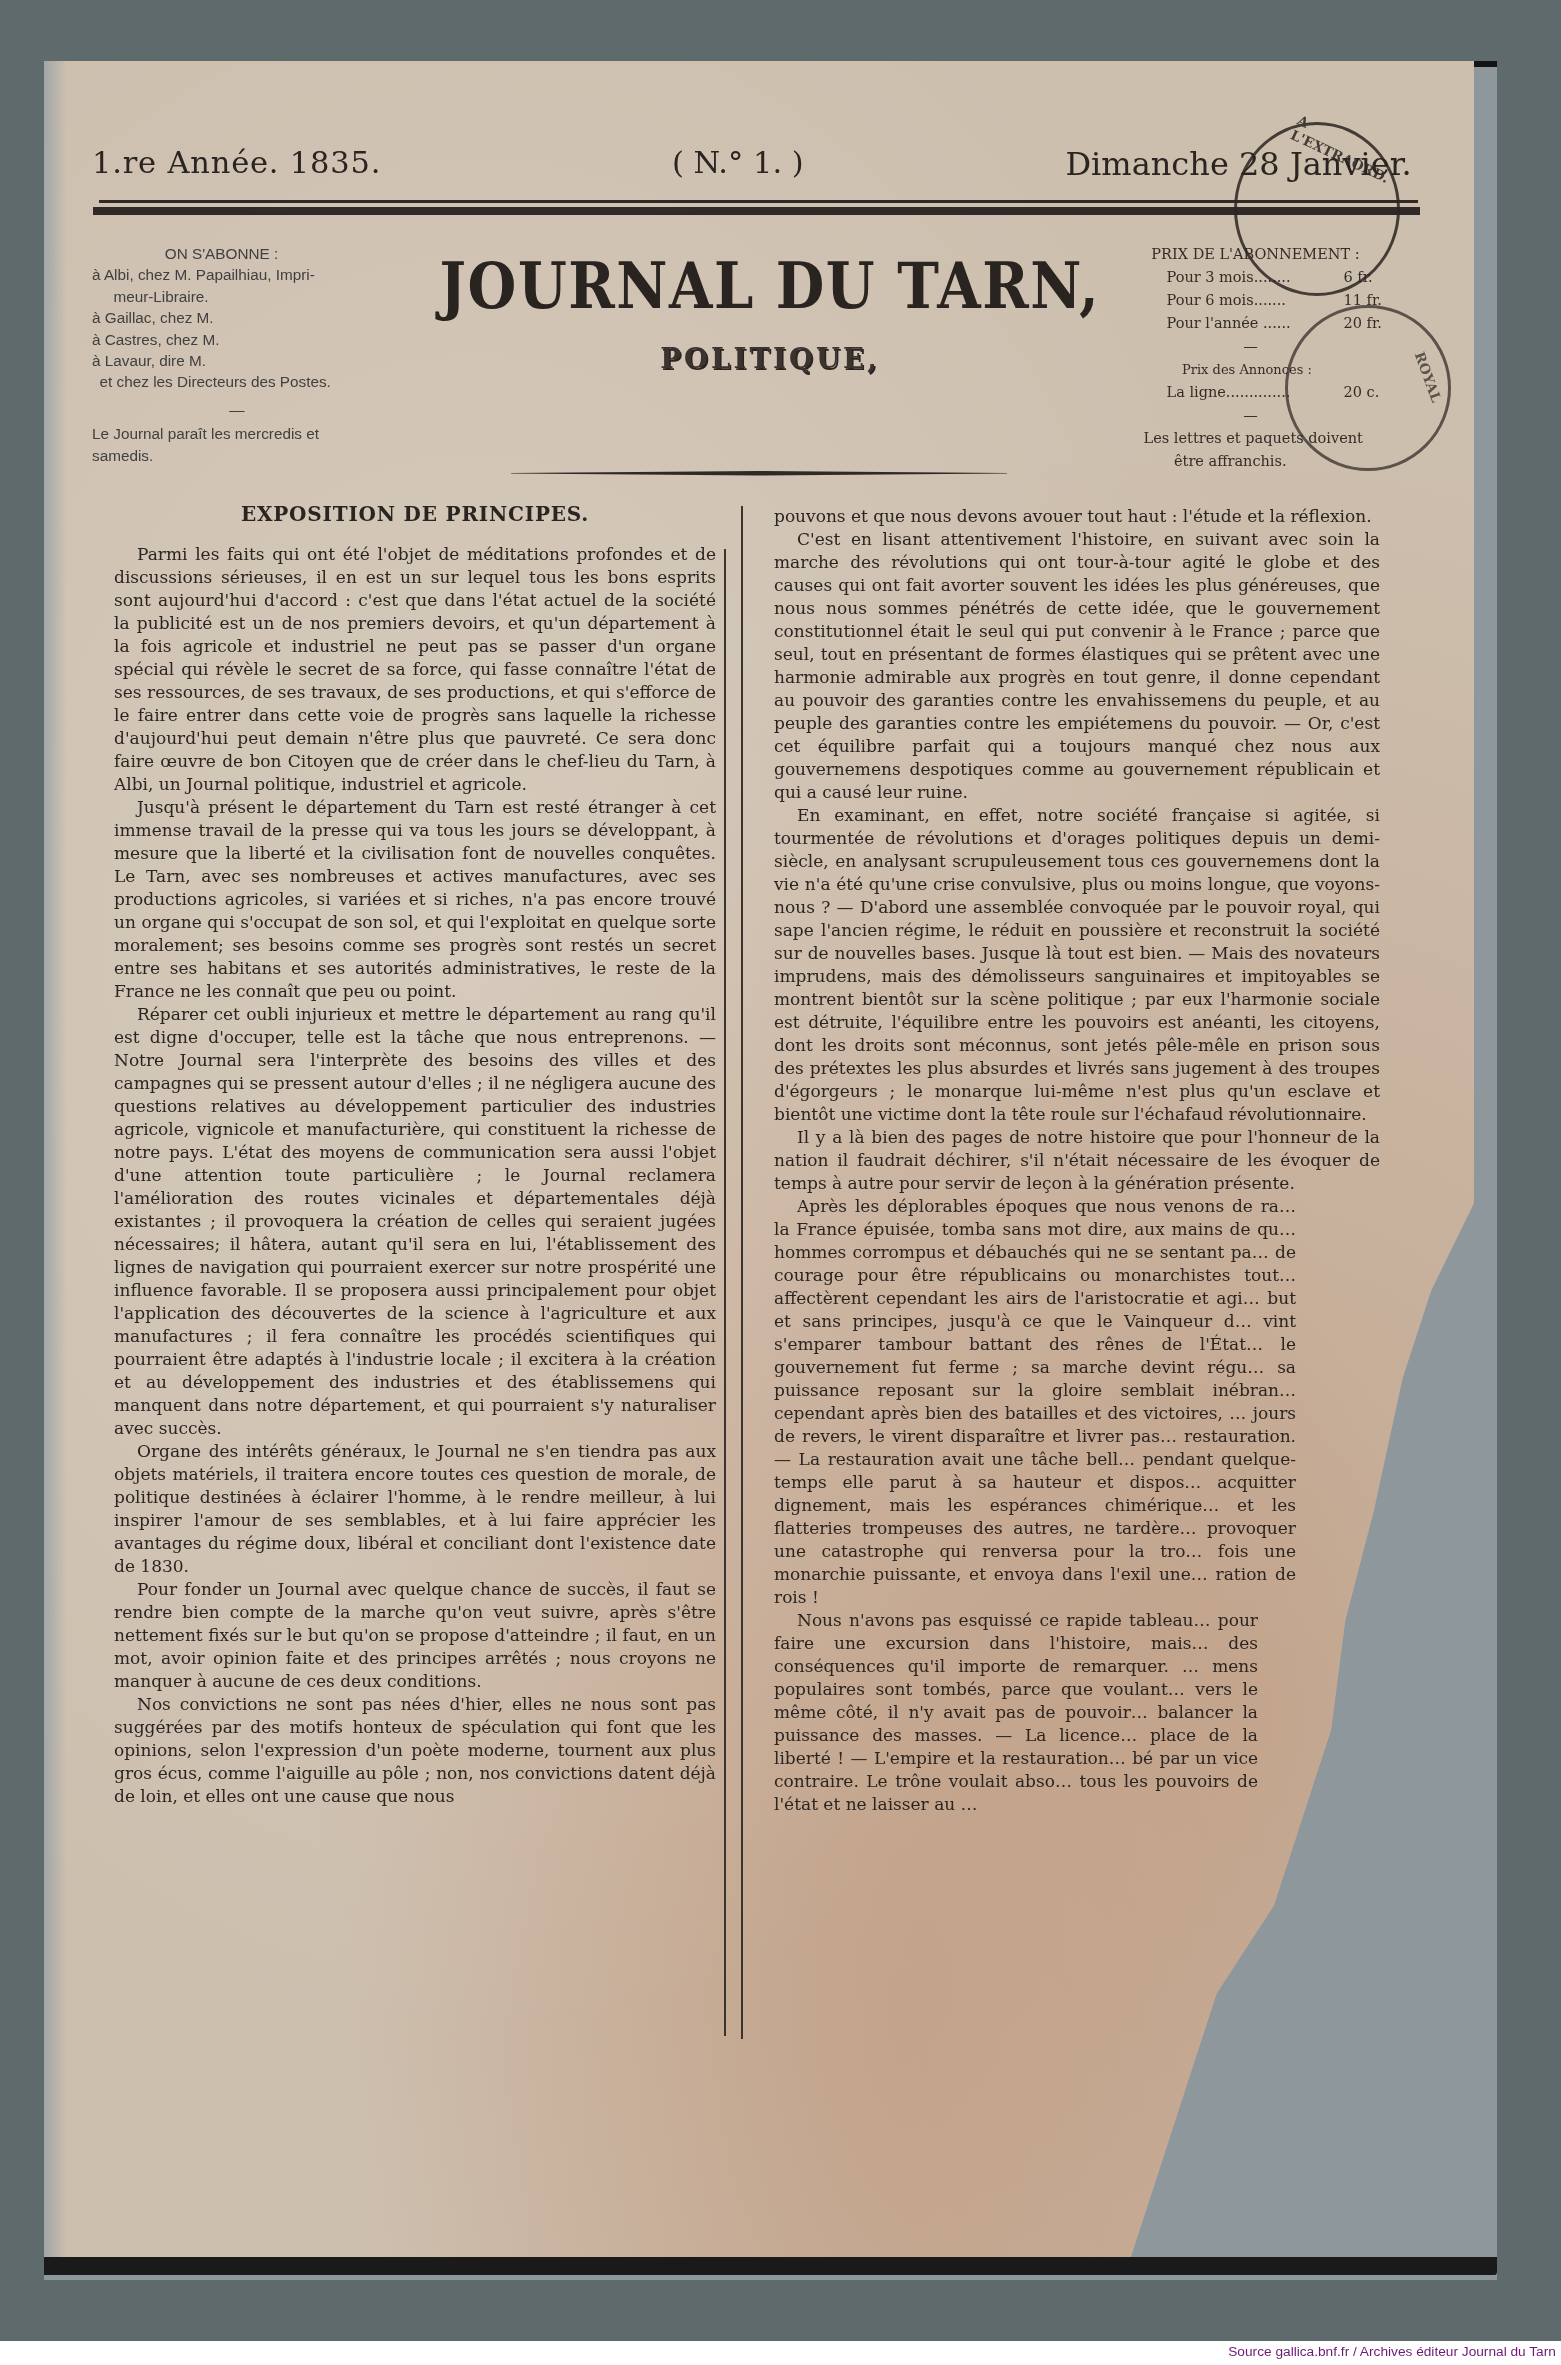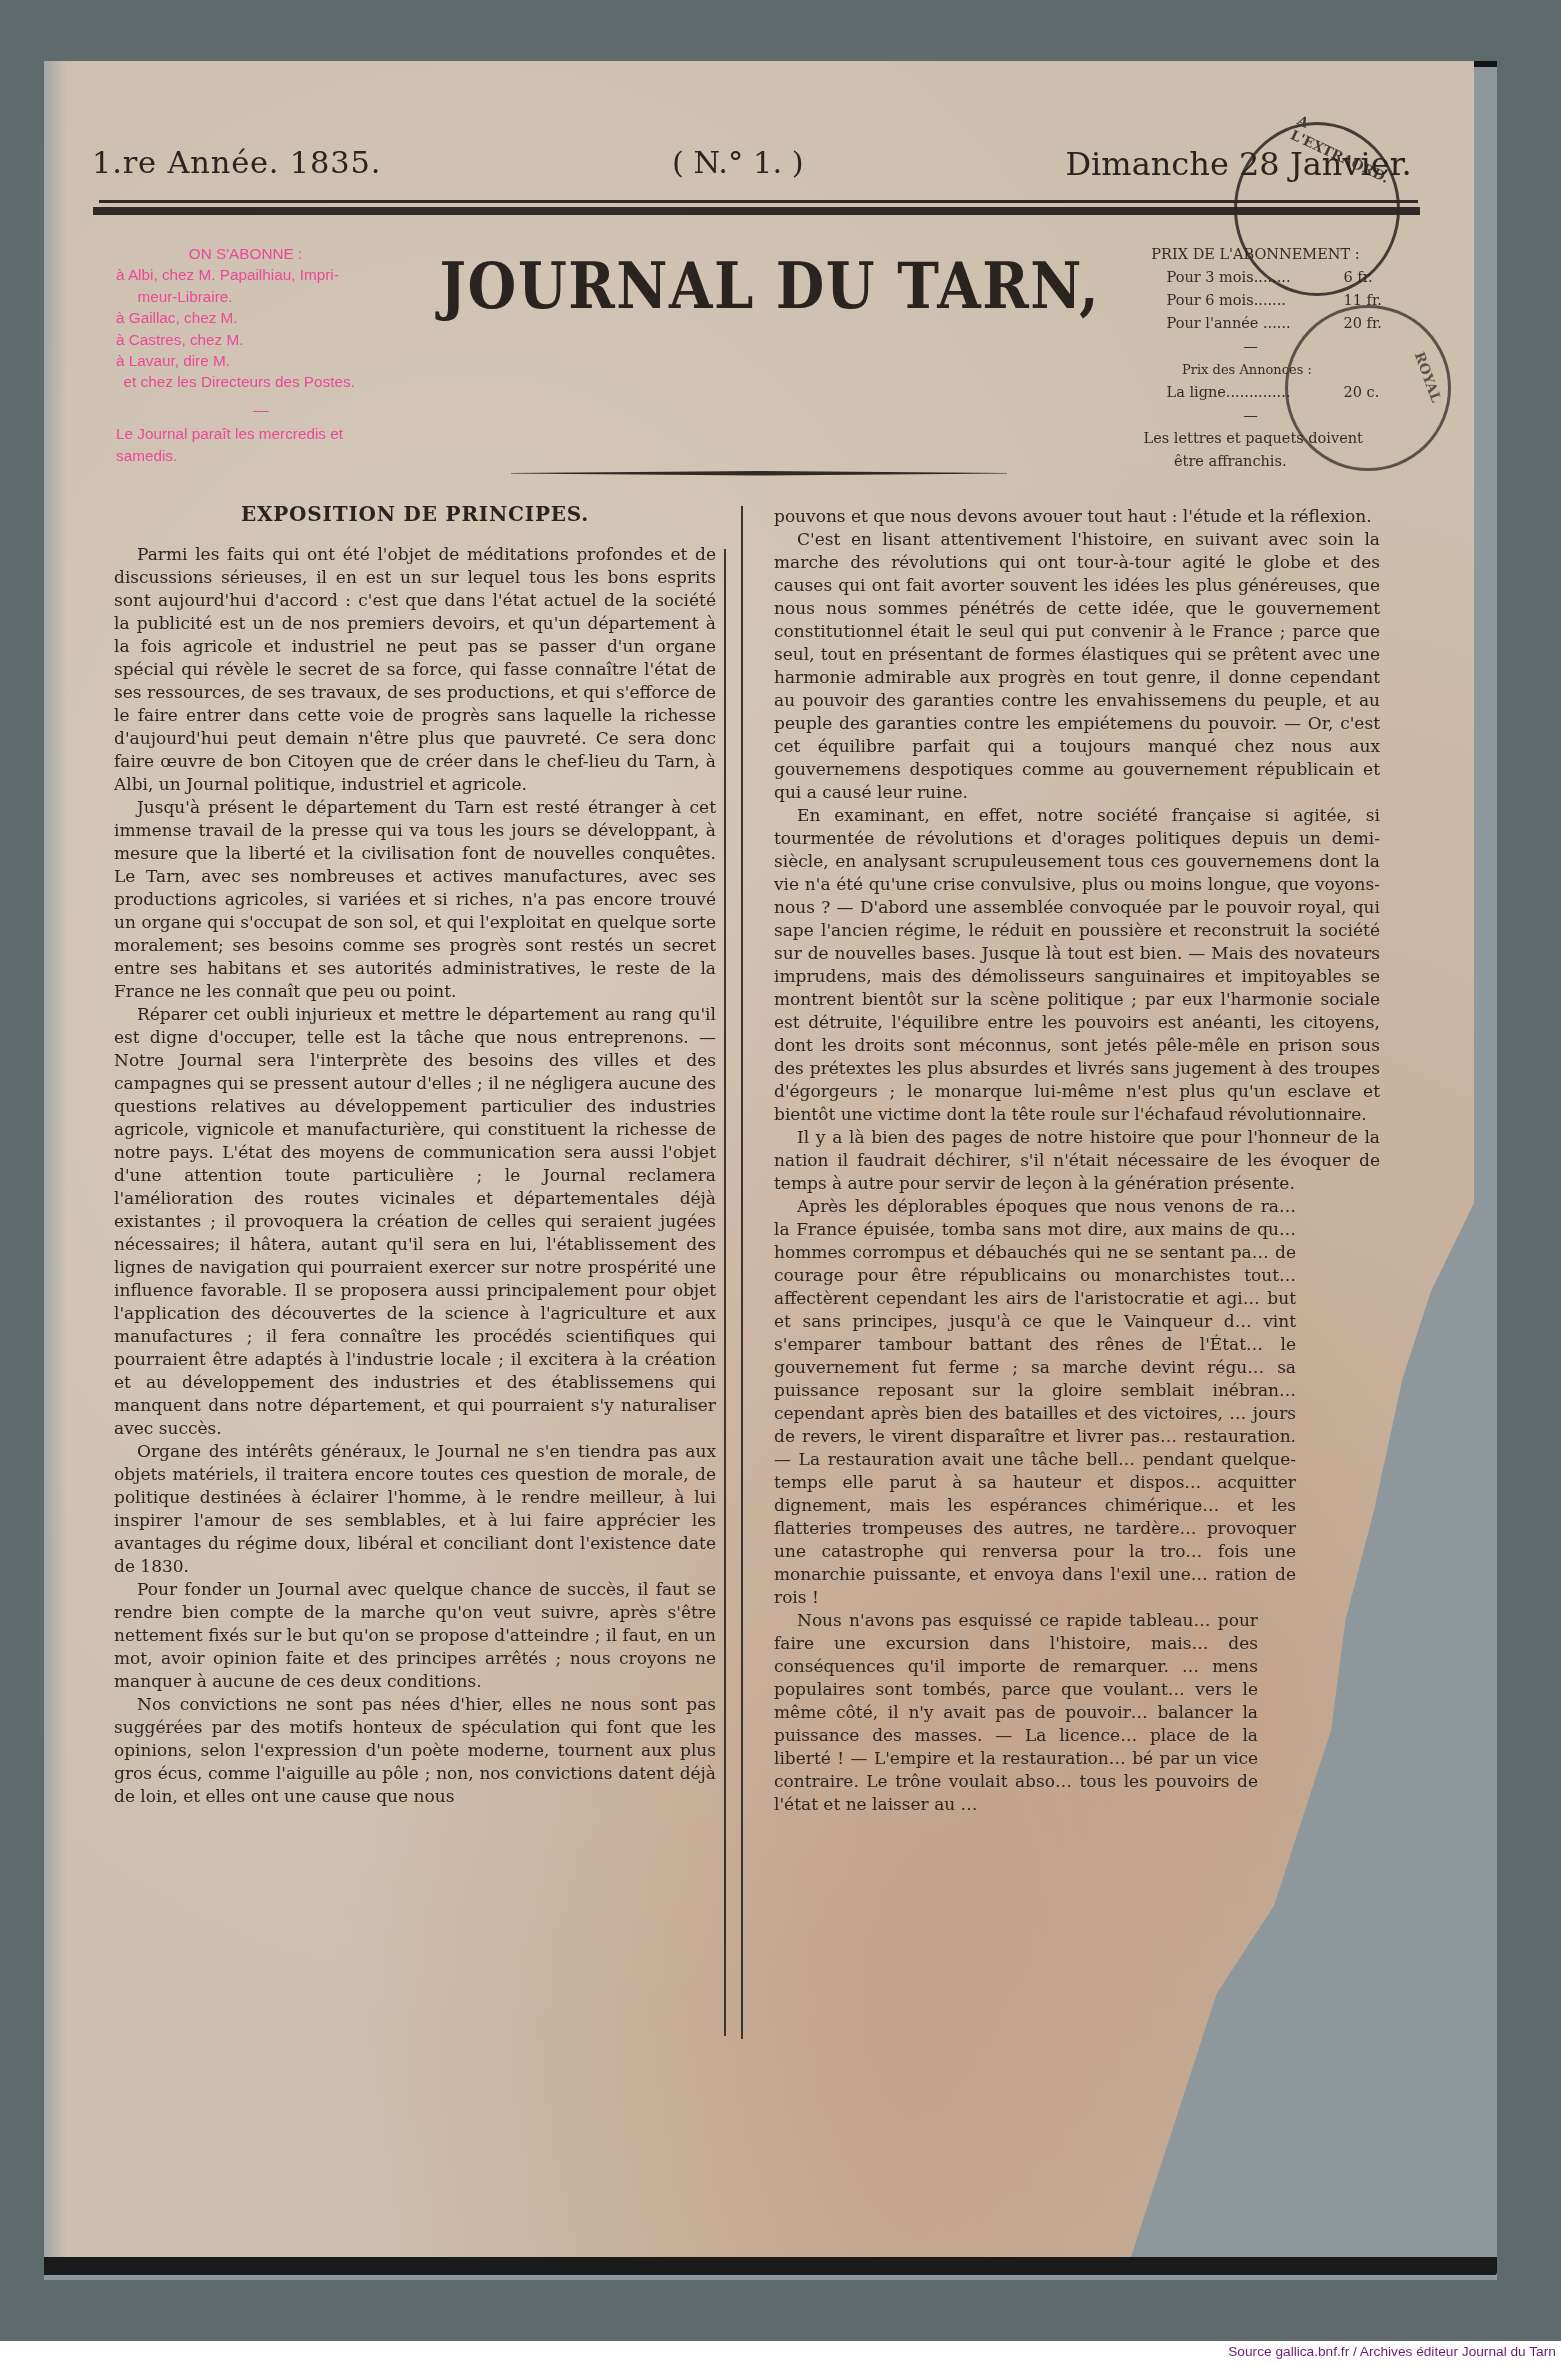--- a/index.html
+++ b/index.html
@@ -38,21 +38,21 @@
 
     
     .topline { position: absolute; top: 145px; left: 92px; width: 1312px; height: 46px; }
     .topline .annee { position: absolute; left: 0; top: 0; font-size: 30.5px; letter-spacing: 0.8px; }
     .topline .numero { position: absolute; left: 580px; top: 0; font-size: 30.5px; }
     .topline .date { position: absolute; right: -7.6px; top: 0; font-size: 32px; }
     .rule-thin { position: absolute; left: 99px; top: 200px; width: 1319px; height: 3.1px; background: #2f2a27; }
     .rule-thick { position: absolute; left: 93px; top: 207px; width: 1327px; height: 7.6px; background: #2f2a27; }
 
     
-    .abonne { position: absolute; left: 92px; top: 243px; width: 290px; font-family: "Liberation Sans", sans-serif; font-size: 15.3px; line-height: 21.4px; color: #ec4899; margin-left: 24px; }
+    .abonne { position: absolute; left: 92px; top: 243px; width: 290px; font-family: "Liberation Sans", sans-serif; font-size: 15.3px; line-height: 21.4px; color: #404040; }
     .abonne .ttl { text-align: center; margin-left: 30.5px; width: 198px; }
     .abonne .indent { padding-left: 21.4px; }
     .abonne .dash { text-align: center; width: 290px; }
 
     
     .title { position: absolute; left: 427px; top: 252px; width: 686px; text-align: center; font-family: "DejaVu Serif", serif; font-weight: bold; font-size: 56px; letter-spacing: 1.5px; color: #2a2420; transform: scaleY(1.15); }
     .subtitle1 { position: absolute; left: 427px; top: 342px; width: 686px; text-align: center; font-weight: bold; font-size: 27.5px; letter-spacing: 3.1px; color: #3a3330; text-shadow: 1.5px 1.5px 0 #2a2420; }
     .subtitle2 { position: absolute; left: 374px; top: 404px; width: 793px; text-align: center; font-weight: bold; font-size: 27.5px; letter-spacing: 0.8px; color: #2a2420; }
     .orn-rule { position: absolute; left: 511px; top: 471px; width: 496px; height: 4.6px; background: #2f2a27; clip-path: polygon(0 45%, 50% 0, 100% 45%, 100% 55%, 50% 100%, 0 55%); }
 
@@ -108,20 +108,21 @@
     <div class="indent">meur-Libraire.</div>
     <div>à Gaillac, chez M.</div>
     <div>à Castres, chez M.</div>
     <div>à Lavaur, dire M.</div>
     <div class="indent" style="padding-left:7.6px">et chez les Directeurs des Postes.</div>
     <div class="dash" style="margin:6.1px 0 3.1px 0">—</div>
     <div>Le Journal paraît les mercredis et samedis.</div>
   </div>
 
   <div class="title">JOURNAL DU TARN,</div>
+  <div class="subtitle1">POLITIQUE,</div>
   <div class="orn-rule"></div>
 
   <div class="prix">
     <div class="ttl">PRIX DE L'ABONNEMENT :</div>
     <div class="row">
       <span class="lbl">Pour 3 mois........</span>
       <span>6 fr.</span>
     </div>
     <div class="row">
       <span class="lbl">Pour 6 mois.......</span>

